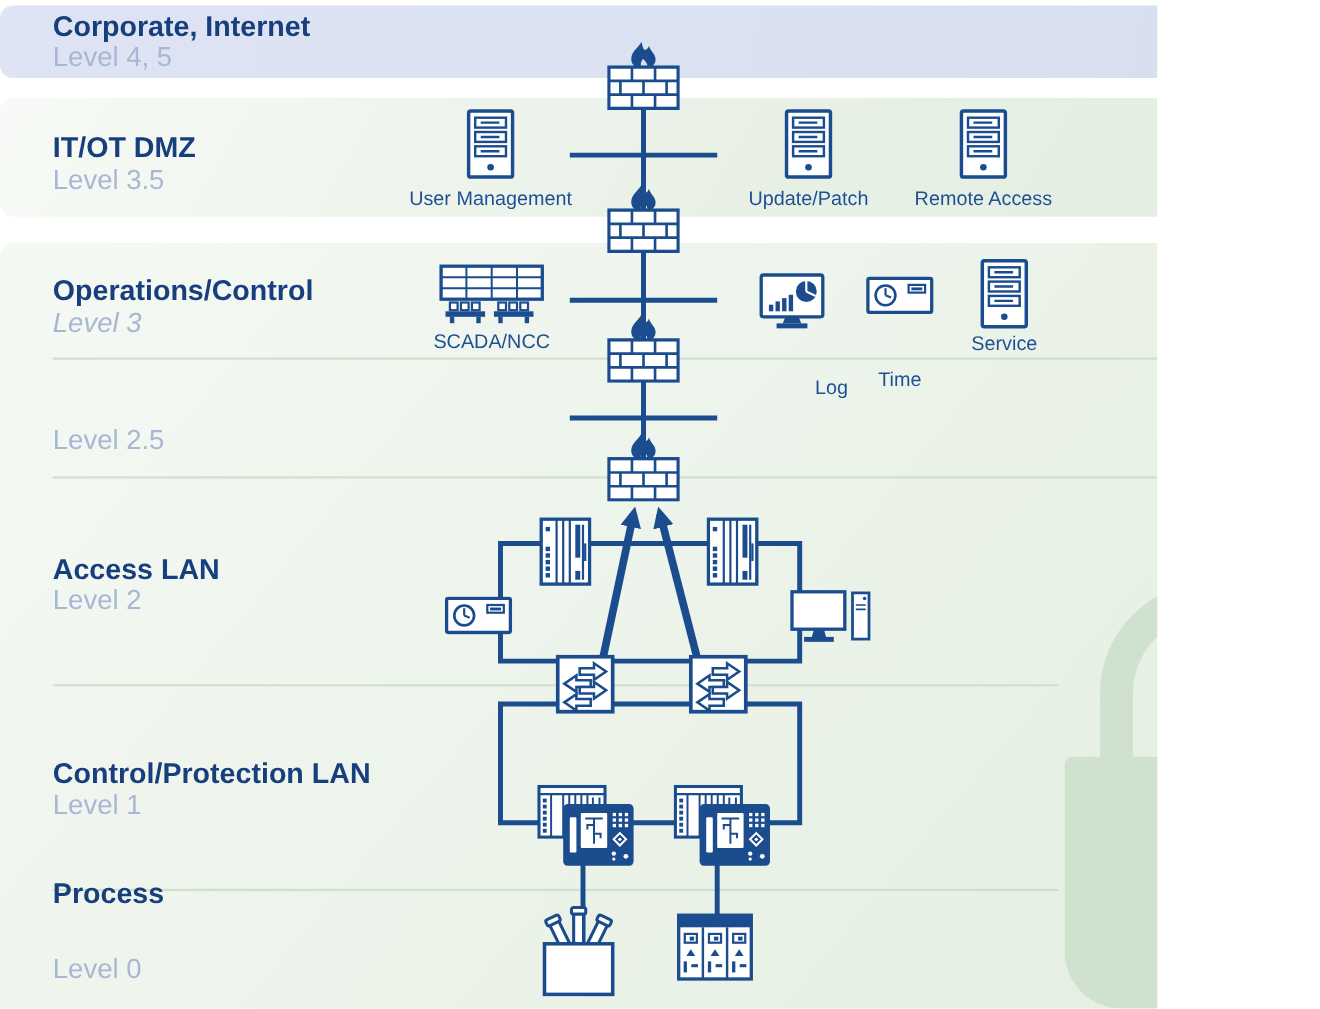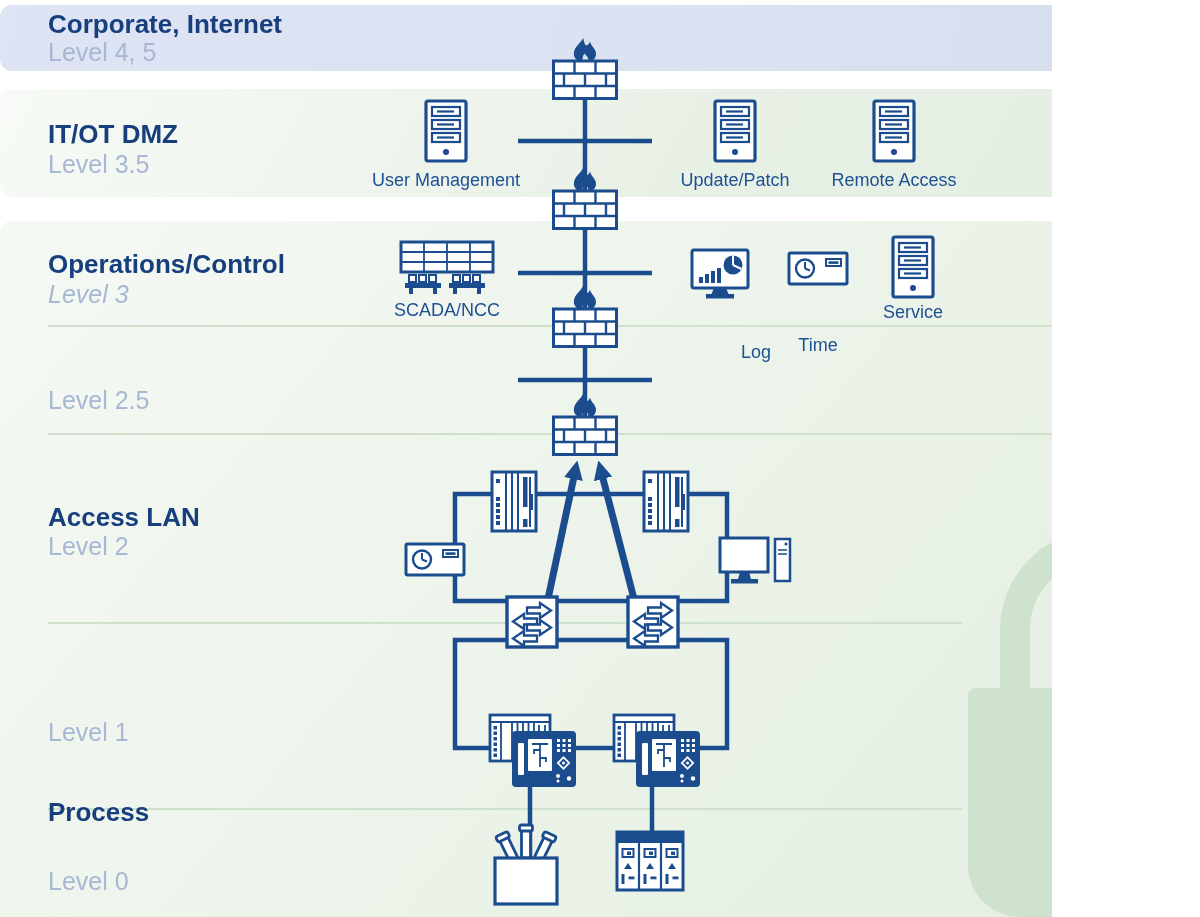--- a/index.html
+++ b/index.html
@@ -68,20 +68,21 @@
 
   <div class="ztitle" style="top:9px;">Corporate, Internet</div>
   <div class="zsub" style="top:38px;">Level 4, 5</div>
   <div class="ztitle" style="top:119px;">IT/OT DMZ</div>
   <div class="zsub" style="top:150px;">Level 3.5</div>
   <div class="ztitle" style="top:249px;">Operations/Control</div>
   <div class="zsub" style="top:280px;font-style:italic;">Level 3</div>
   <div class="zsub" style="top:386px;">Level 2.5</div>
   <div class="ztitle" style="top:502px;">Access LAN</div>
   <div class="zsub" style="top:532px;">Level 2</div>
+  <div class="ztitle" style="top:688px;">Control/Protection LAN</div>
   <div class="zsub" style="top:718px;">Level 1</div>
   <div class="ztitle" style="top:797px;">Process</div>
   <div class="zsub" style="top:867px;">Level 0</div>
 
   <div class="badge" id="badge-it">IT</div>
   <div class="badge" id="badge-ot">OT</div>
 
   <svg class="icon" style="left:552px;top:38px;position:absolute" width="66" height="62" viewBox="0 0 66 62">
     <path fill="#1a4c8e" d="M31,0 c-2,5 -8,8 -9,14 c-1,5.5 3,10 9,10 c-1,-3 -0.5,-6 1.5,-8.5 c1.5,2 4,3.5 4,6.5 c0,1 -0.5,1.6 -1.2,2 c5,-0.3 8.7,-3.5 8.7,-8 c0,-5.5 -5,-7.5 -6,-12.5 c-1,2.8 -2.8,4.4 -4.6,3.4 c-1.4,-2 -1.4,-4.4 -2.4,-6.9 z"></path>
     <rect x="1.5" y="23" width="63" height="37.5" fill="#fff" stroke="#1a4c8e" stroke-width="3"></rect>

